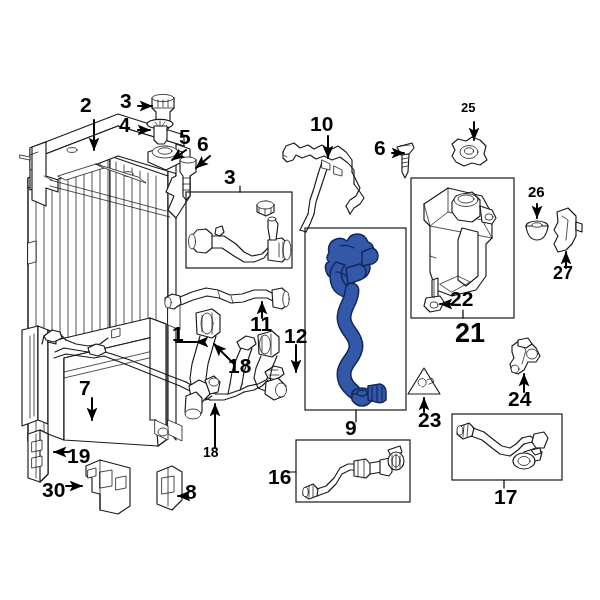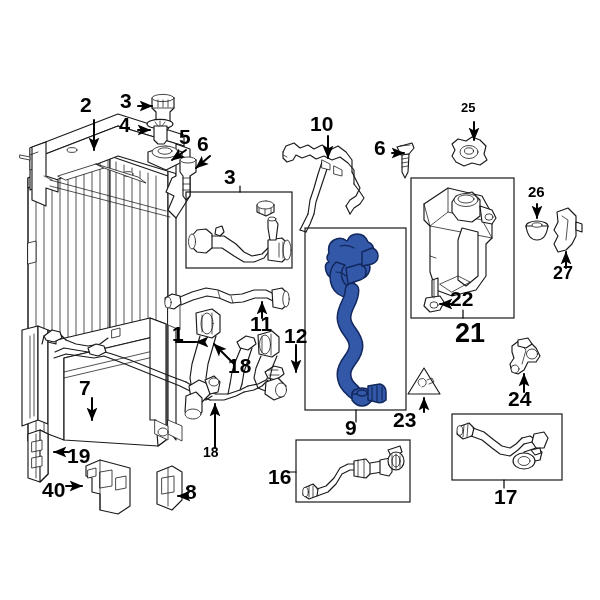--- a/index.html
+++ b/index.html
@@ -440,22 +440,22 @@
   <div class="lbl" style="left:310px;top:113px;font-size:21px">10</div>
   <div class="lbl" style="left:224px;top:166px;font-size:21px">3</div>
   <div class="lbl" style="left:197px;top:133px;font-size:21px">6</div>
   <div class="lbl" style="left:284px;top:325px;font-size:21px">12</div>
   <div class="lbl" style="left:228px;top:355px;font-size:21px">18</div>
   <div class="lbl" style="left:250px;top:313px;font-size:21px">11</div>
   <div class="lbl" style="left:268px;top:466px;font-size:21px">16</div>
   <div class="lbl" style="left:494px;top:486px;font-size:21px">17</div>
   <div class="lbl" style="left:203px;top:445px;font-size:14px">18</div>
   <div class="lbl" style="left:67px;top:445px;font-size:21px">19</div>
-  <div class="lbl" style="left:42px;top:479px;font-size:21px">40</div>
+  <div class="lbl" style="left:42px;top:479px;font-size:21px">30</div>
   <div class="lbl" style="left:455px;top:320px;font-size:27px">21</div>
   <div class="lbl" style="left:450px;top:288px;font-size:21px">22</div>
-  <div class="lbl" style="left:393px;top:409px;font-size:21px">23</div>
+  <div class="lbl" style="left:418px;top:409px;font-size:21px">23</div>
   <div class="lbl" style="left:508px;top:388px;font-size:21px">24</div>
   <div class="lbl" style="left:461px;top:101px;font-size:13px">25</div>
   <div class="lbl" style="left:528px;top:184px;font-size:15px">26</div>
   <div class="lbl" style="left:553px;top:264px;font-size:18px">27</div>
 
 </div>
 
 </body></html>

